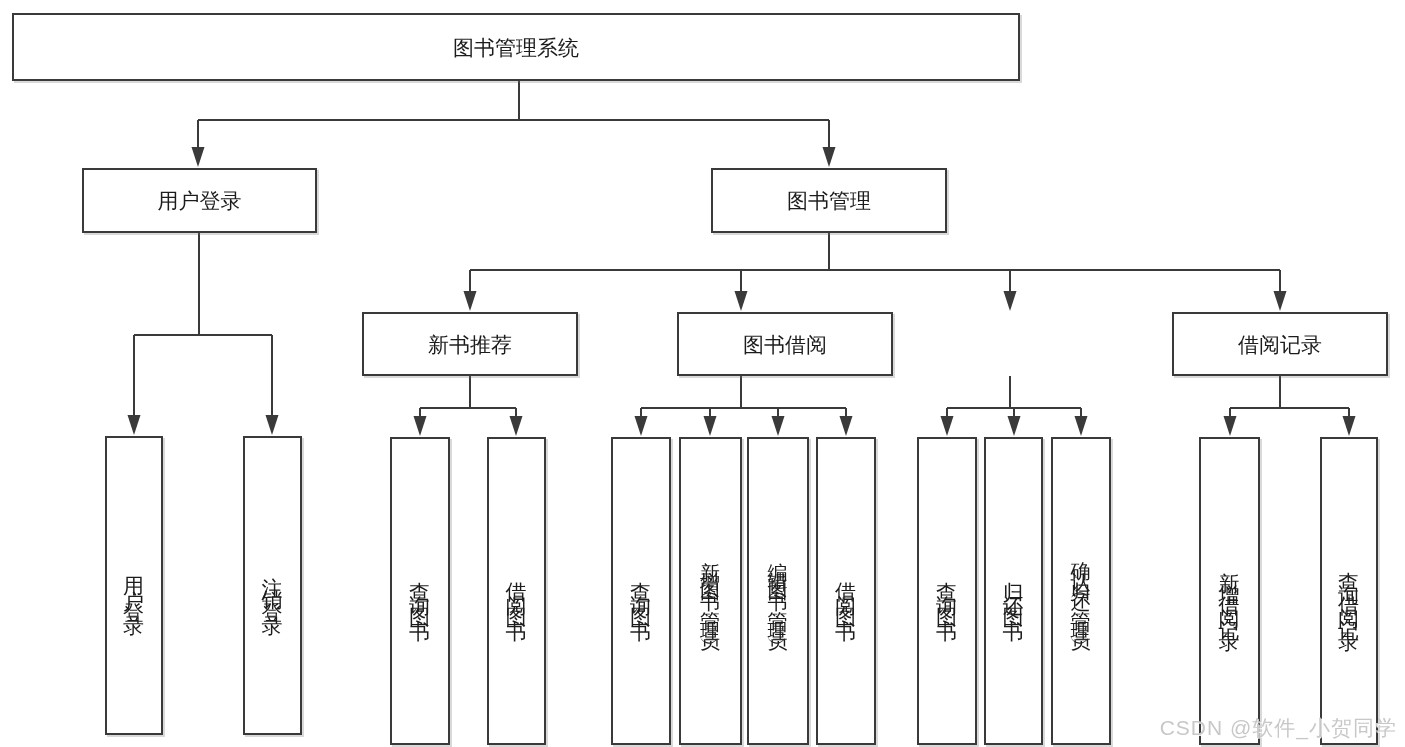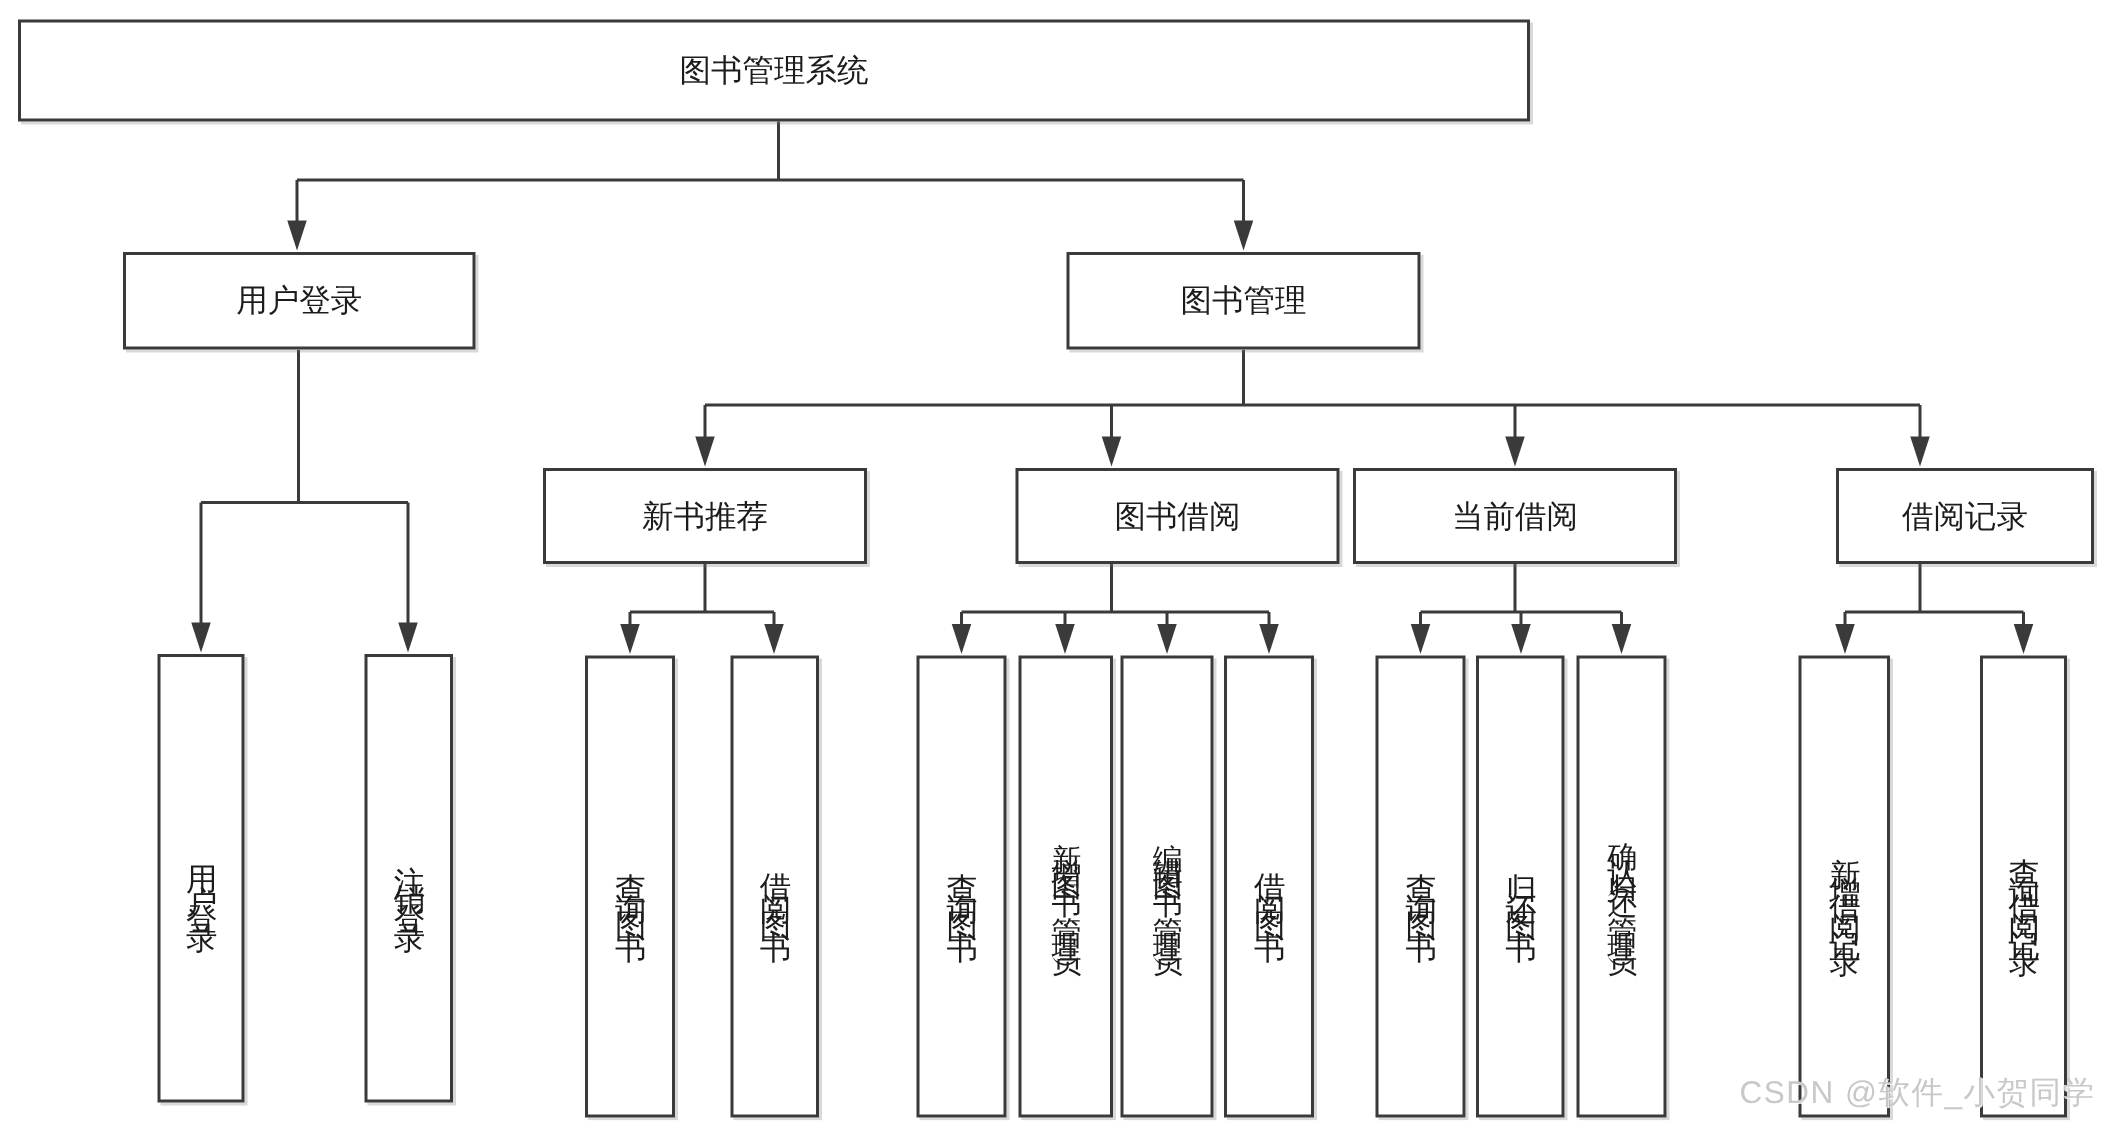--- a/index.html
+++ b/index.html
@@ -98,24 +98,21 @@
   <div class="box" style="left:711px;top:168px;width:236px;height:65px;">
     <span class="lbl">图书管理</span>
   </div>
 
   <div class="box" style="left:362px;top:312px;width:216px;height:64px;">
     <span class="lbl">新书推荐</span>
   </div>
   <div class="box" style="left:642px;top:312px;width:216px;height:64px;margin-left:35px;">
     <span class="lbl">图书借阅</span>
   </div>
-  <div class="box" style="left:902px;top:312px;width:216px;height:64px;">
-    <span class="lbl">当前借阅</span>
-  </div>
-  <div class="box" style="left:1224px;top:312px;width:172px;height:64px;">
+  <div class="box" style="left:1172px;top:312px;width:216px;height:64px;">
     <span class="lbl">借阅记录</span>
   </div>
 
   <div class="box vbox v4" style="left:105px;top:436px;width:58px;height:299px;">
     <span class="lbl">用户登录</span>
   </div>
   <div class="box vbox v4" style="left:243px;top:436px;width:59px;height:299px;">
     <span class="lbl">注销登录</span>
   </div>
 

